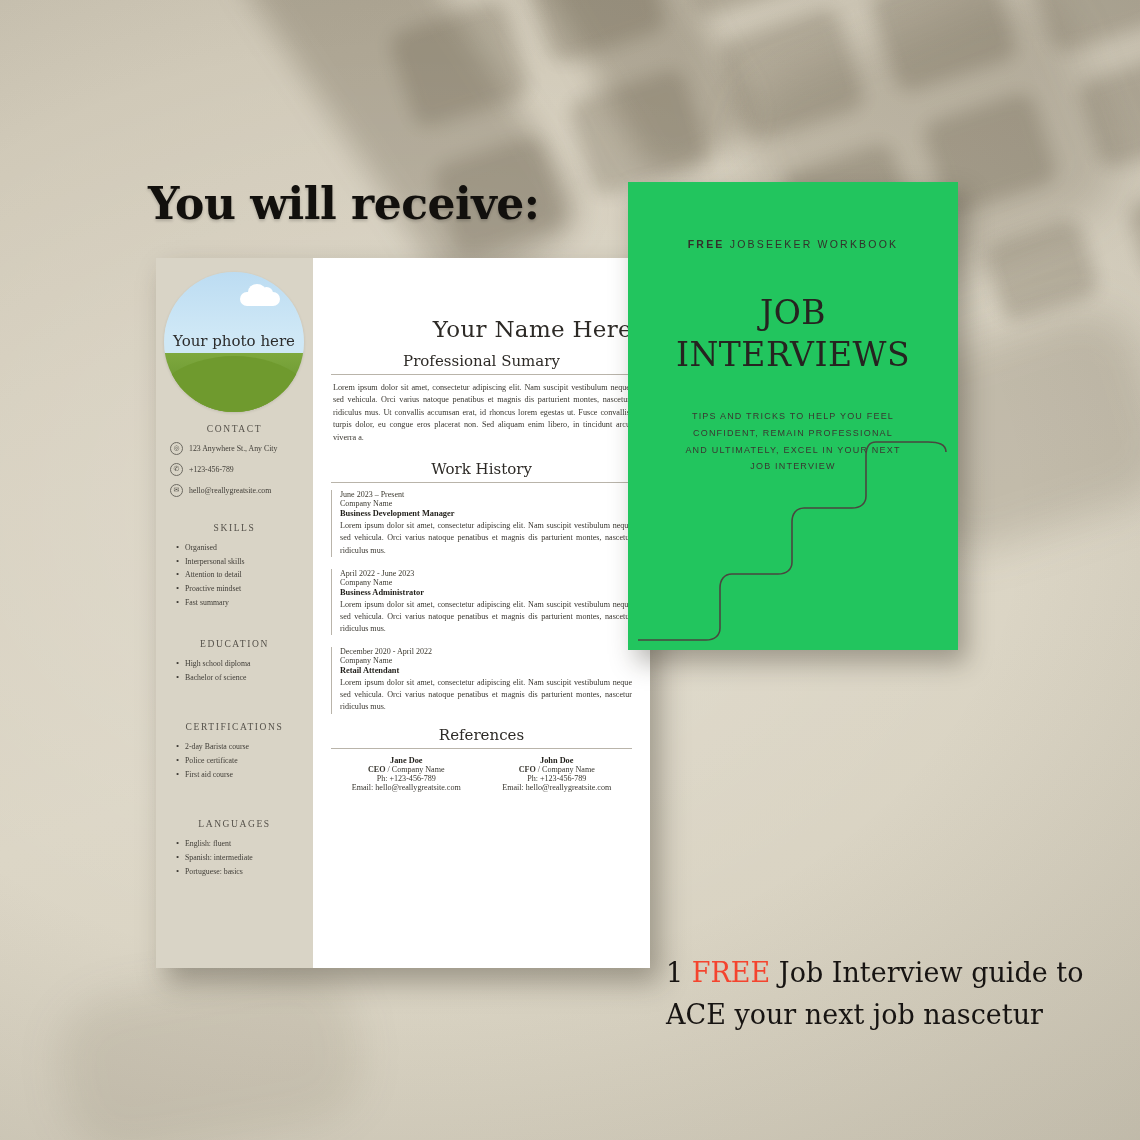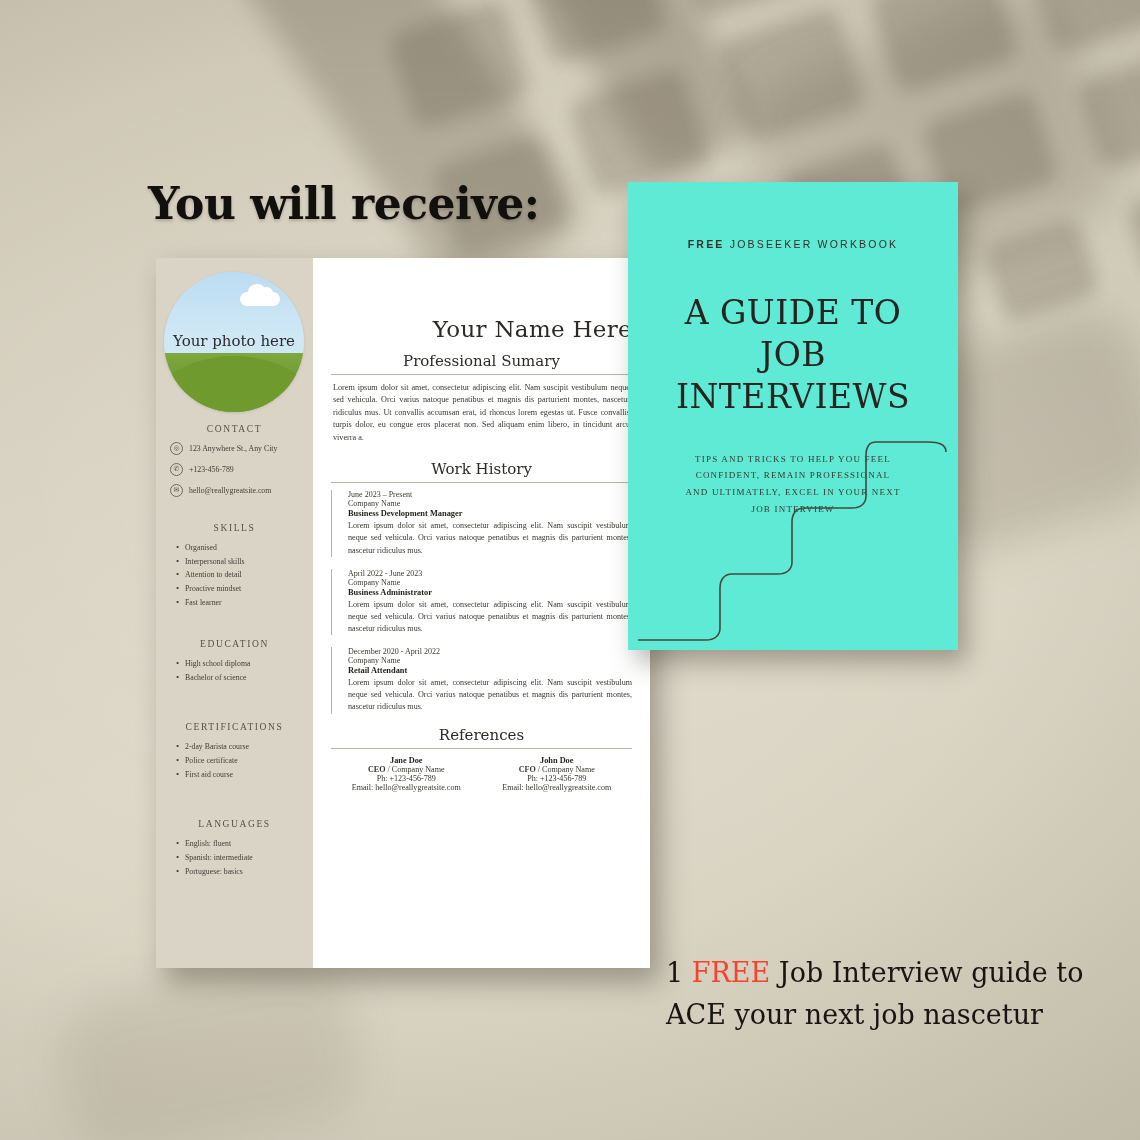--- a/index.html
+++ b/index.html
@@ -181,39 +181,39 @@
   }
   .rule { height: 1px; background: #b9b4aa; margin: 3px 0 7px; }
   .r-para {
     font-size: 8.2px;
     line-height: 1.52;
     color: #39362f;
     text-align: justify;
     padding: 0 2px;
   }
   .job {
-    display: flex; gap: 16px; margin-bottom: 12px;
+    display: flex; gap: 8px; margin-bottom: 12px;
   }
   .job .bar { width: 1px; background: #b9b4aa; flex: 0 0 1px; }
   .job .jc { flex: 1; }
   .job .date { font-size: 8px; color: #3c392f; }
   .job .co { font-size: 8px; color: #3c392f; }
   .job .role { font-size: 8.4px; font-weight: bold; color: #211f1a; margin: 1px 0 2px; }
   .job .desc { font-size: 8.1px; line-height: 1.5; color: #39362f; text-align: justify; }
   .refs { display: flex; text-align: center; }
   .refs .ref { flex: 1; }
   .refs .rn { font-size: 8.3px; font-weight: bold; color: #211f1a; }
   .refs .rt { font-size: 8.1px; color: #39362f; }
 
   
   #guide {
     position: absolute;
     left: 628px; top: 182px;
     width: 330px; height: 468px;
-    background: #5eead4;
+    background: #22c55e;
     box-shadow: 8px 12px 24px rgba(40,34,22,0.35);
     overflow: hidden;
   }
   .g-kicker {
     margin-top: 56px;
     text-align: center;
     font-family: "Liberation Sans", sans-serif;
     font-size: 10.5px;
     letter-spacing: 2.2px;
     color: #33302b;
@@ -224,21 +224,21 @@
     text-align: center;
     font-family: "DejaVu Serif", serif;
     font-size: 33px;
     line-height: 1.28;
     letter-spacing: 0.5px;
     color: #262320;
   }
   .g-sub {
     margin-top: 32px;
     text-align: center;
-    font-family: Liberation Serif, serif;
+    font-family: Liberation Sans, sans-serif;
     font-size: 9px;
     letter-spacing: 1.2px;
     line-height: 1.85;
     color: #3a3731;
   }
   .g-line { position: absolute; left: 0; bottom: 0; width: 100%; height: 210px; }
 
   
   .copy {
     position: absolute;
@@ -308,21 +308,21 @@
           <span class="cicon">✉</span>
           <span>hello@reallygreatsite.com</span>
         </div>
 
         <div class="side-h" style="margin-top:26px;">SKILLS</div>
         <ul class="side-list">
           <li>Organised</li>
           <li>Interpersonal skills</li>
           <li>Attention to detail</li>
           <li>Proactive mindset</li>
-          <li>Fast learner</li>
+          <li>Fast summary</li>
         </ul>
 
         <div class="side-h" style="margin-top:30px;">EDUCATION</div>
         <ul class="side-list">
           <li>High school diploma</li>
           <li>Bachelor of science</li>
         </ul>
 
         <div class="side-h" style="margin-top:38px;">CERTIFICATIONS</div>
         <ul class="side-list">
@@ -397,21 +397,20 @@
         </div>
       </div>
     </div>
   </div>
 
   <div id="guide">
     <div class="g-kicker">
       <b>FREE</b><span> JOBSEEKER WORKBOOK</span>
     </div>
     <div class="g-title">
-      <div>A GUIDE TO</div>
       <div>JOB</div>
       <div>INTERVIEWS</div>
     </div>
     <div class="g-sub">
       <div>TIPS AND TRICKS TO HELP YOU FEEL</div>
       <div>CONFIDENT, REMAIN PROFESSIONAL</div>
       <div>AND ULTIMATELY, EXCEL IN YOUR NEXT</div>
       <div>JOB INTERVIEW</div>
     </div>
     <svg class="g-line" viewBox="0 0 330 210" preserveAspectRatio="none">

